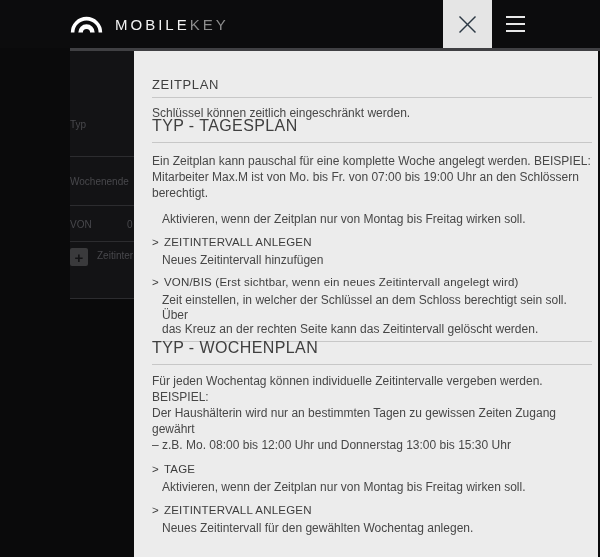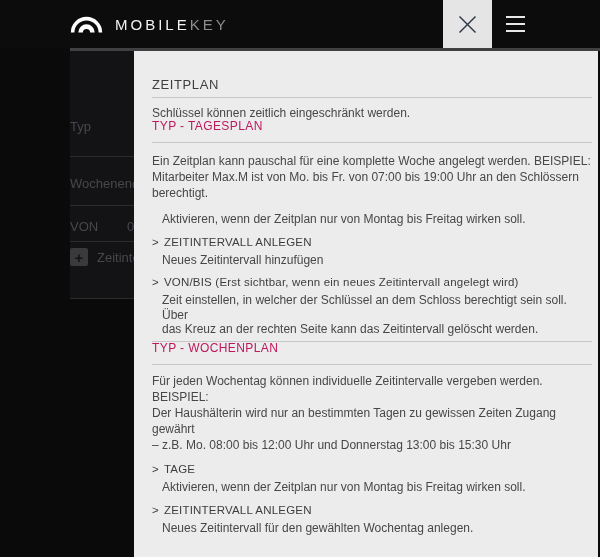--- a/index.html
+++ b/index.html
@@ -17,30 +17,30 @@
              border:none;padding:0;cursor:pointer;display:flex;align-items:center;justify-content:center;}
   .menu-btn{position:absolute;left:497px;top:0;width:36px;height:48px;background:transparent;border:none;
             padding:0;cursor:pointer;display:flex;flex-direction:column;align-items:center;justify-content:center;gap:5px;}
   .menu-btn .bar{display:block;width:19px;height:2px;background:#e8e8e8;}
 
   
   .header-shadow{position:absolute;left:70px;top:48px;width:530px;height:3px;background:#404043;}
 
   
   .ghost{position:absolute;left:70px;top:51px;width:64px;height:248px;background:#131315;overflow:hidden;}
-  .g-label{position:absolute;left:0;font-size:13px;color:#48484c;white-space:nowrap;}
+  .g-label{position:absolute;left:0;font-size:10px;color:#48484c;white-space:nowrap;}
   .g-sep{position:absolute;left:0;width:64px;height:1px;background:#2c2c2f;}
   .g-plus{position:absolute;left:0;top:197px;width:18px;height:18px;background:#3a3a3c;border-radius:2px;
           display:flex;align-items:center;justify-content:center;font-size:15px;line-height:15px;color:#131315;font-weight:700;}
 
   
   .panel{position:absolute;left:134px;top:51px;width:464px;height:506px;background:#ececec;
          box-sizing:border-box;padding:27px 6px 0 18px;overflow:hidden;color:#474747;}
   .panel h1{margin:0;font-size:13px;line-height:13px;font-weight:400;letter-spacing:0.6px;color:#3f3f3f;}
-  .panel h2{margin:0;font-size:12px;line-height:12px;font-weight:400;letter-spacing:0.4px;color:#be185d;}
+  .panel h2{margin:0;font-size:16px;line-height:12px;font-weight:400;letter-spacing:0.4px;color:#404040;}
   .rule{border:none;border-top:1px solid #c7c7c7;height:0;margin:0;}
   .r-title{margin-top:6px;}
   .intro{margin:8px 0 0;font-size:12px;line-height:14px;color:#474747;}
   .sec-h1{margin-top:26px;}
   .sec-h2{margin-top:24px;}
   .r-sec{margin-top:10px;}
   .para{margin:10px 0 0;font-size:12px;line-height:16px;white-space:pre-line;color:#474747;}
   .para2{margin-top:8px;}
   .items{margin-top:11px;}
   .items2{margin-top:10px;}

